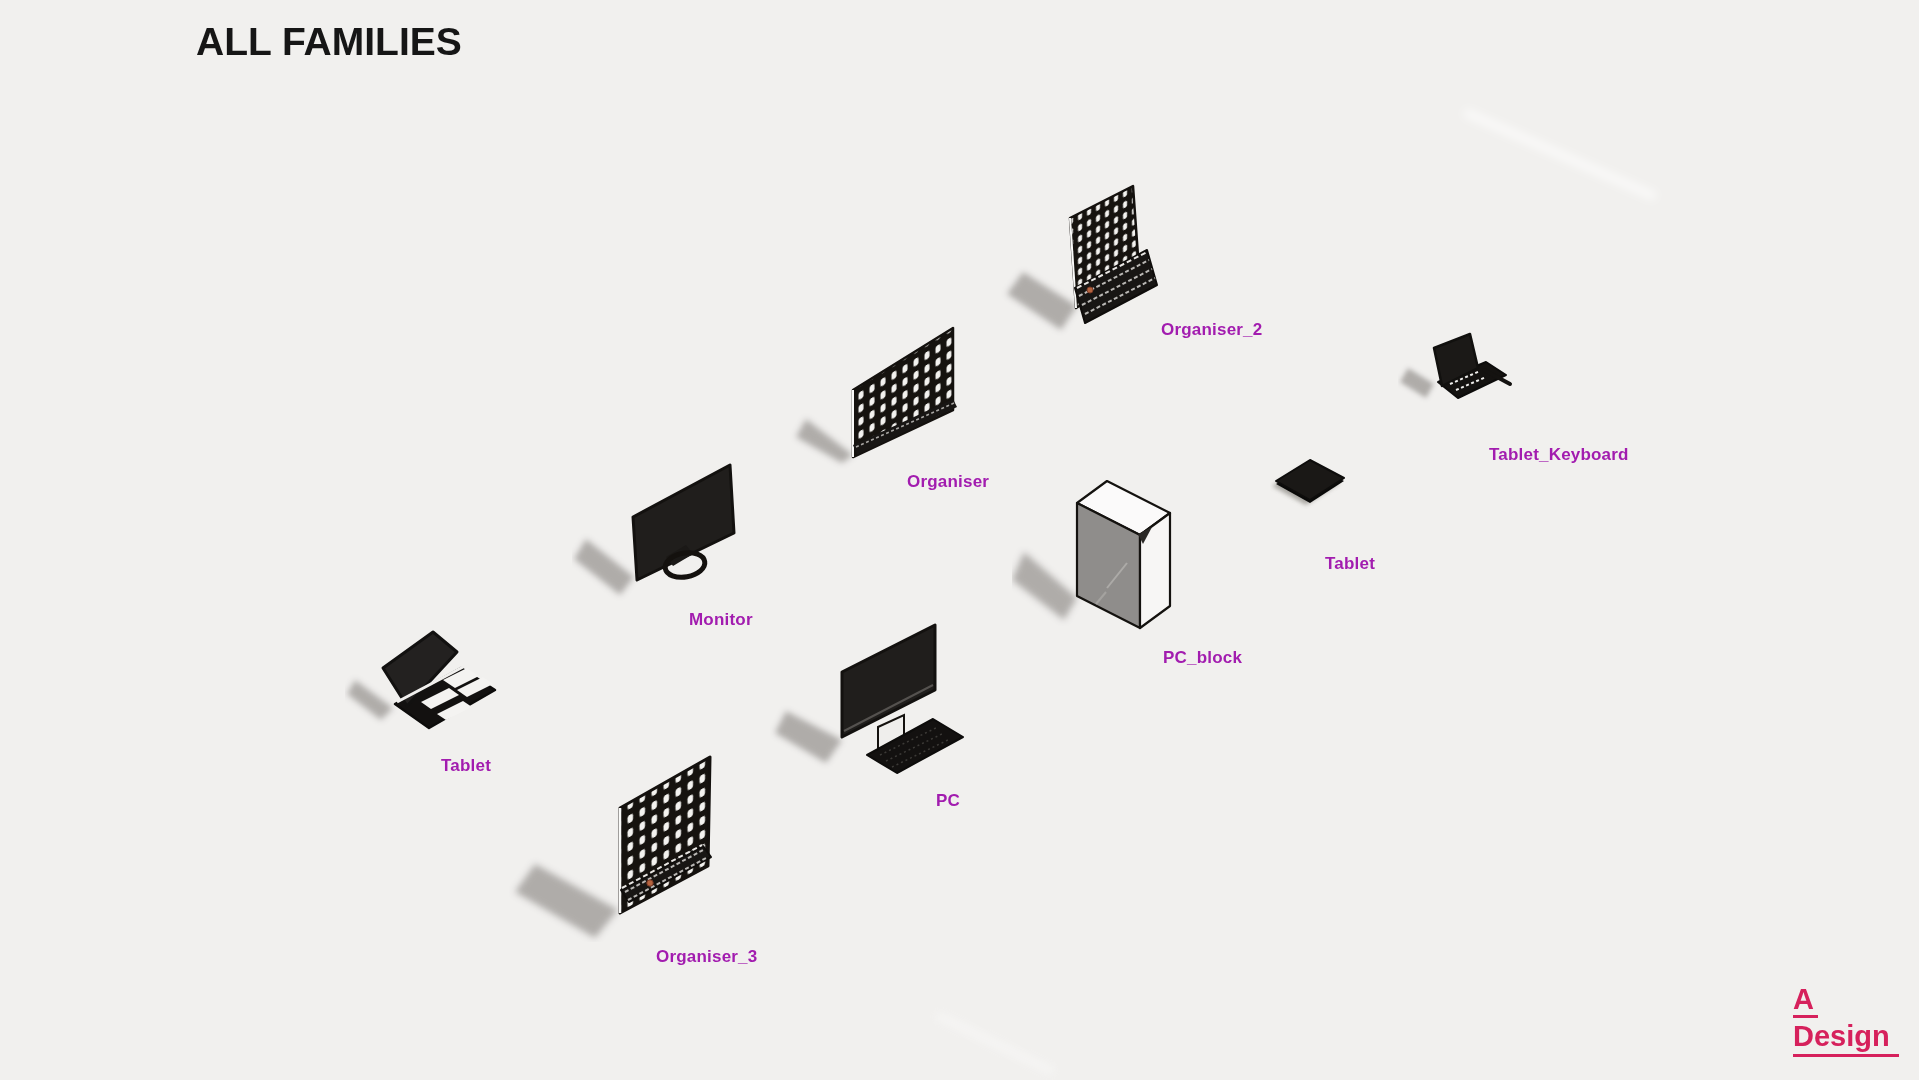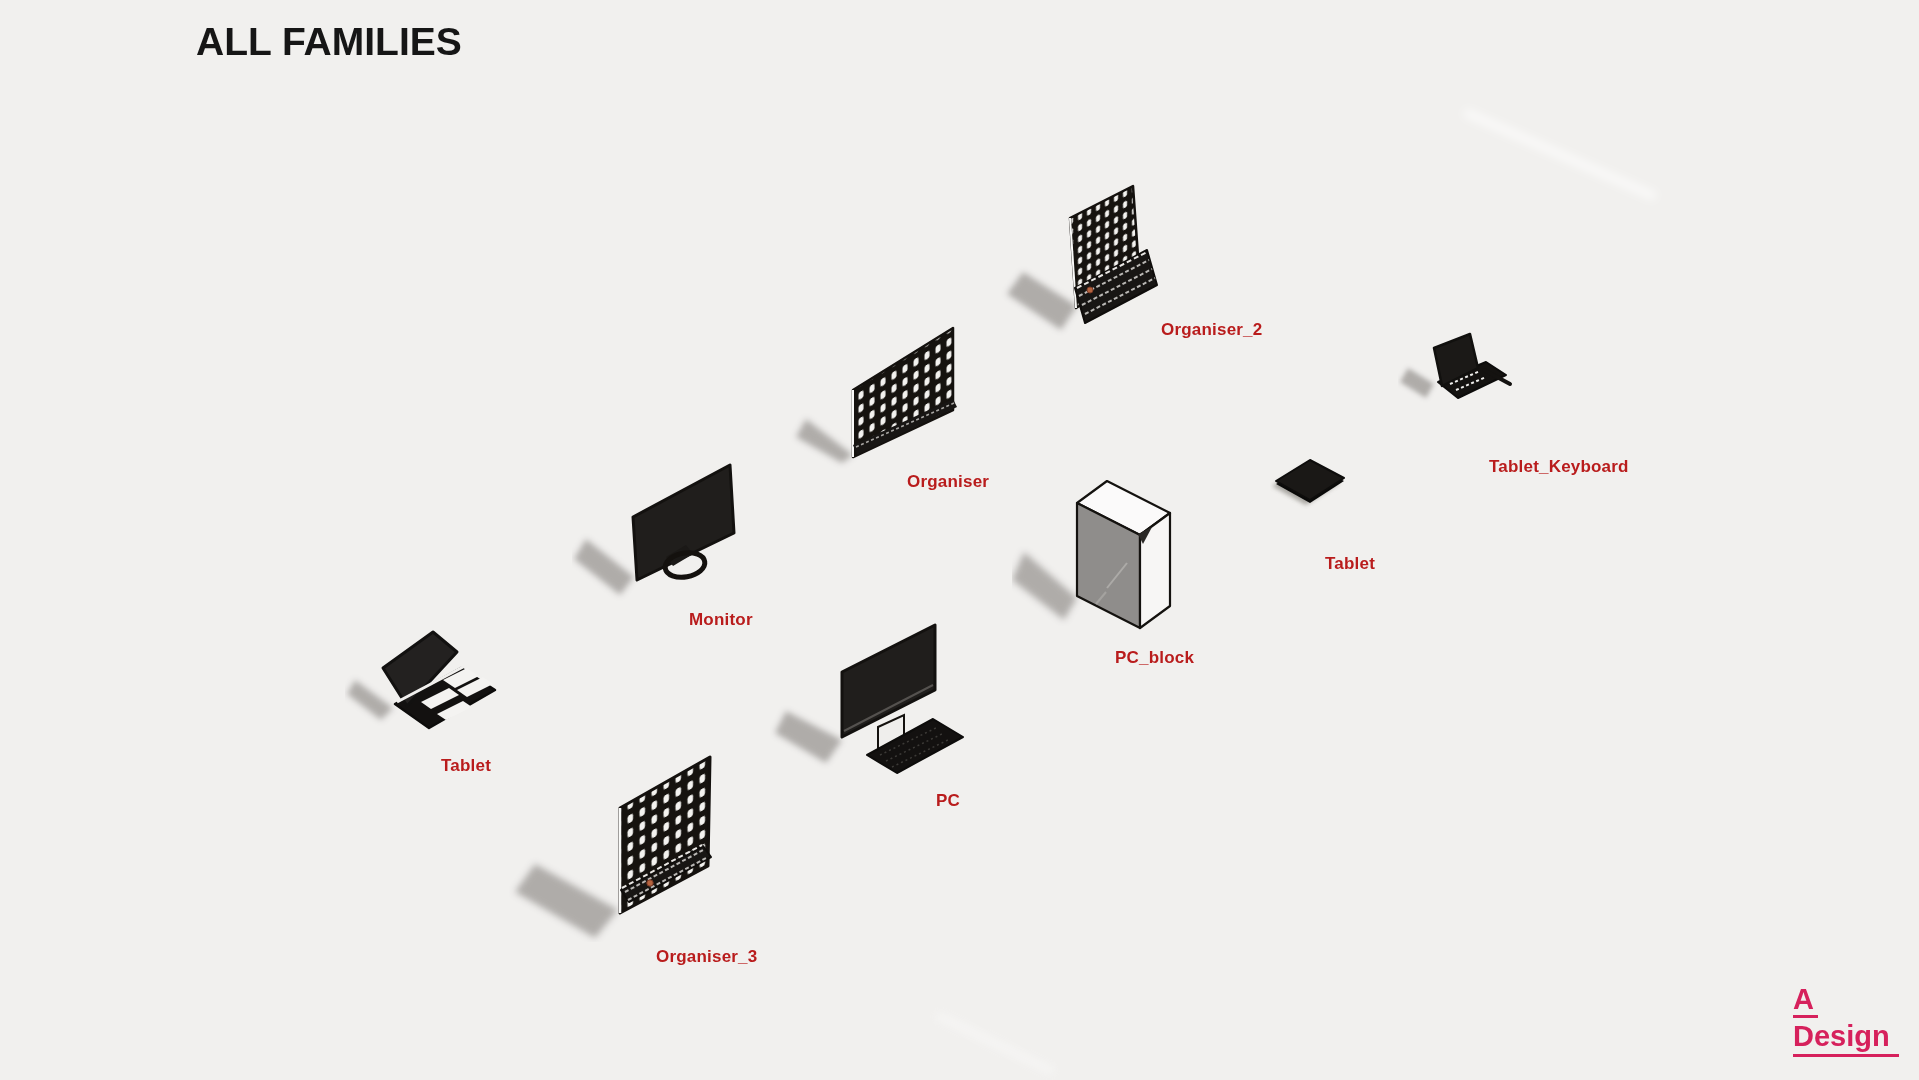--- a/index.html
+++ b/index.html
@@ -1,39 +1,39 @@
 <!DOCTYPE html>
 <html><head>
 <meta charset="utf-8">
 <style>
   html,body{margin:0;padding:0;background:#f1f0ee;}
   .page{position:relative;width:1919px;height:1080px;background:#f1f0ee;overflow:hidden;
         font-family:"Liberation Sans",sans-serif;}
   .title{position:absolute;left:196px;top:20px;margin:0;font-size:39px;font-weight:800;
          letter-spacing:0px;color:#161616;}
   .dev{position:absolute;}
-  .lbl{position:absolute;font-size:17px;font-weight:700;color:#b91c1c;letter-spacing:.2px;white-space:nowrap;}
+  .lbl{position:absolute;font-size:17px;font-weight:700;color:#a21caf;letter-spacing:.2px;white-space:nowrap;}
   .logo{position:absolute;left:1793px;top:984px;color:#d6215c;line-height:1.05;}
   .logo .l1{display:inline-block;font-size:29px;font-weight:700;border-bottom:3px solid #d6215c;
             padding:0 4px 1px 0;}
   .logo .l2{display:inline-block;font-size:29px;font-weight:700;border-bottom:3px solid #d6215c;
             padding:0 9px 2px 0;margin-top:3px;text-align:right;}
   .streak{position:absolute;background:rgba(255,255,255,.6);filter:blur(4px);border-radius:6px;}
   .streak.s1{left:1455px;top:150px;width:210px;height:9px;transform:rotate(24deg);}
   .streak.s2{left:930px;top:1040px;width:130px;height:7px;transform:rotate(26deg);opacity:.7;}
   
   .d-org2{left:995px;top:178px;}  .l-org2{left:1161px;top:320px;}
   .d-org1{left:790px;top:315px;}  .l-org1{left:907px;top:472px;}
   .d-mon{left:572px;top:455px;}   .l-mon{left:665px;top:610px;margin-left:24px;}
   .d-lap{left:345px;top:622px;}   .l-lap{left:441px;top:756px;}
   .d-org3{left:505px;top:742px;}  .l-org3{left:656px;top:947px;}
   .d-pc{left:770px;top:615px;}    .l-pc{left:936px;top:791px;}
-  .d-blk{left:1012px;top:468px;}  .l-blk{left:1115px;top:648px;}
+  .d-blk{left:1012px;top:468px;}  .l-blk{left:1163px;top:648px;}
   .d-tab{left:1270px;top:455px;}  .l-tab{left:1325px;top:554px;}
-  .d-tkb{left:1398px;top:328px;}  .l-tkb{left:1489px;top:445px;margin-top:12px;}
+  .d-tkb{left:1398px;top:328px;}  .l-tkb{left:1489px;top:445px;}
 </style>
 </head>
 <body>
 
 <div class="page">
 
   <h1 class="title">ALL FAMILIES</h1>
 
   <div class="streak s1"></div>
   <div class="streak s2"></div>

